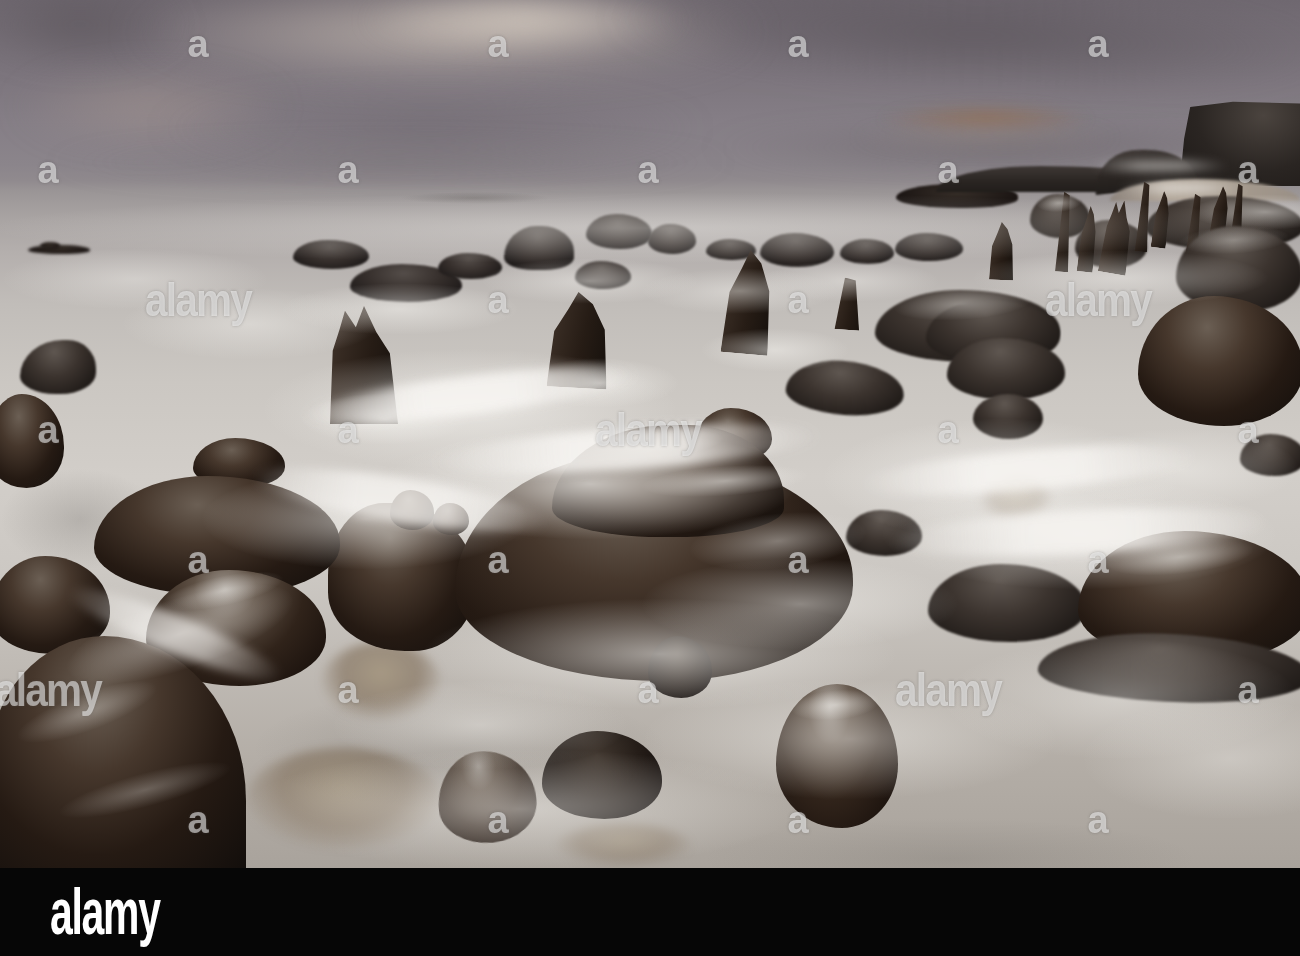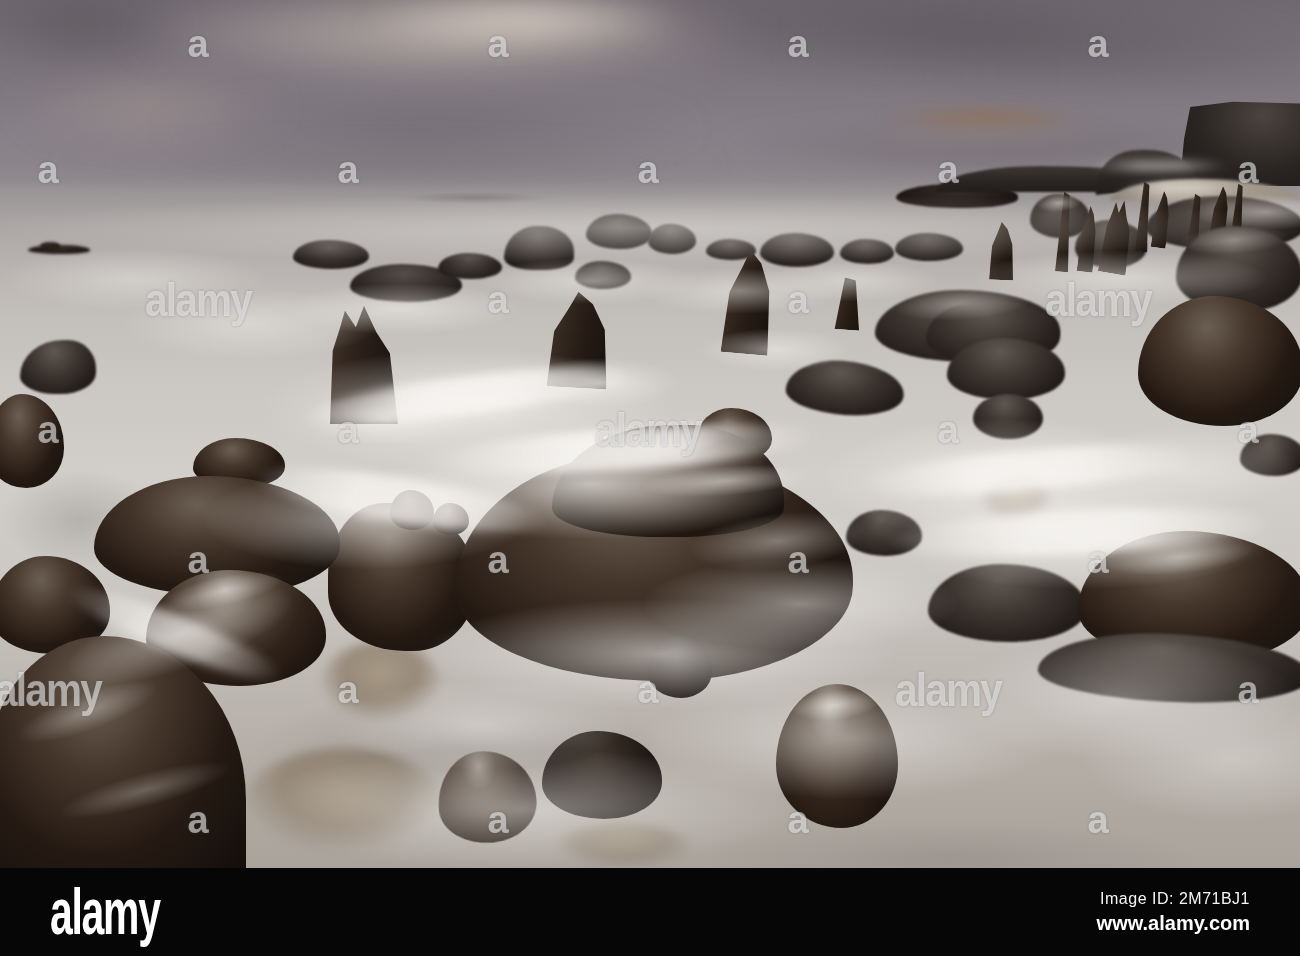--- a/index.html
+++ b/index.html
@@ -195,18 +195,14 @@
       <div class="wm letter" style="left: 648px; top: 690px; width: auto; height: auto; z-index: 20; color: rgba(252, 252, 252, 0.55);">a</div>
       <div class="wm word" style="left: 948px; top: 690px; width: auto; height: auto; z-index: 20; color: rgba(252, 252, 252, 0.55);">alamy</div>
       <div class="wm letter" style="left: 1248px; top: 690px; width: auto; height: auto; z-index: 20; color: rgba(252, 252, 252, 0.55);">a</div>
       <div class="wm letter" style="left: 198px; top: 820px; width: auto; height: auto; z-index: 20; color: rgba(252, 252, 252, 0.55);">a</div>
       <div class="wm letter" style="left: 498px; top: 820px; width: auto; height: auto; z-index: 20; color: rgba(252, 252, 252, 0.55);">a</div>
       <div class="wm letter" style="left: 798px; top: 820px; width: auto; height: auto; z-index: 20; color: rgba(252, 252, 252, 0.55);">a</div>
       <div class="wm letter" style="left: 1098px; top: 820px; width: auto; height: auto; z-index: 20; color: rgba(252, 252, 252, 0.55);">a</div>
     </div>
   <div class="footer">
     <div class="logo">alamy</div>
-    <div class="footer-right">
-      <div class="image-id">Image ID: 2M71BJ1</div>
-      <div class="website">www.alamy.com</div>
-    </div>
   </div>
 </div>
 
 </body></html>

